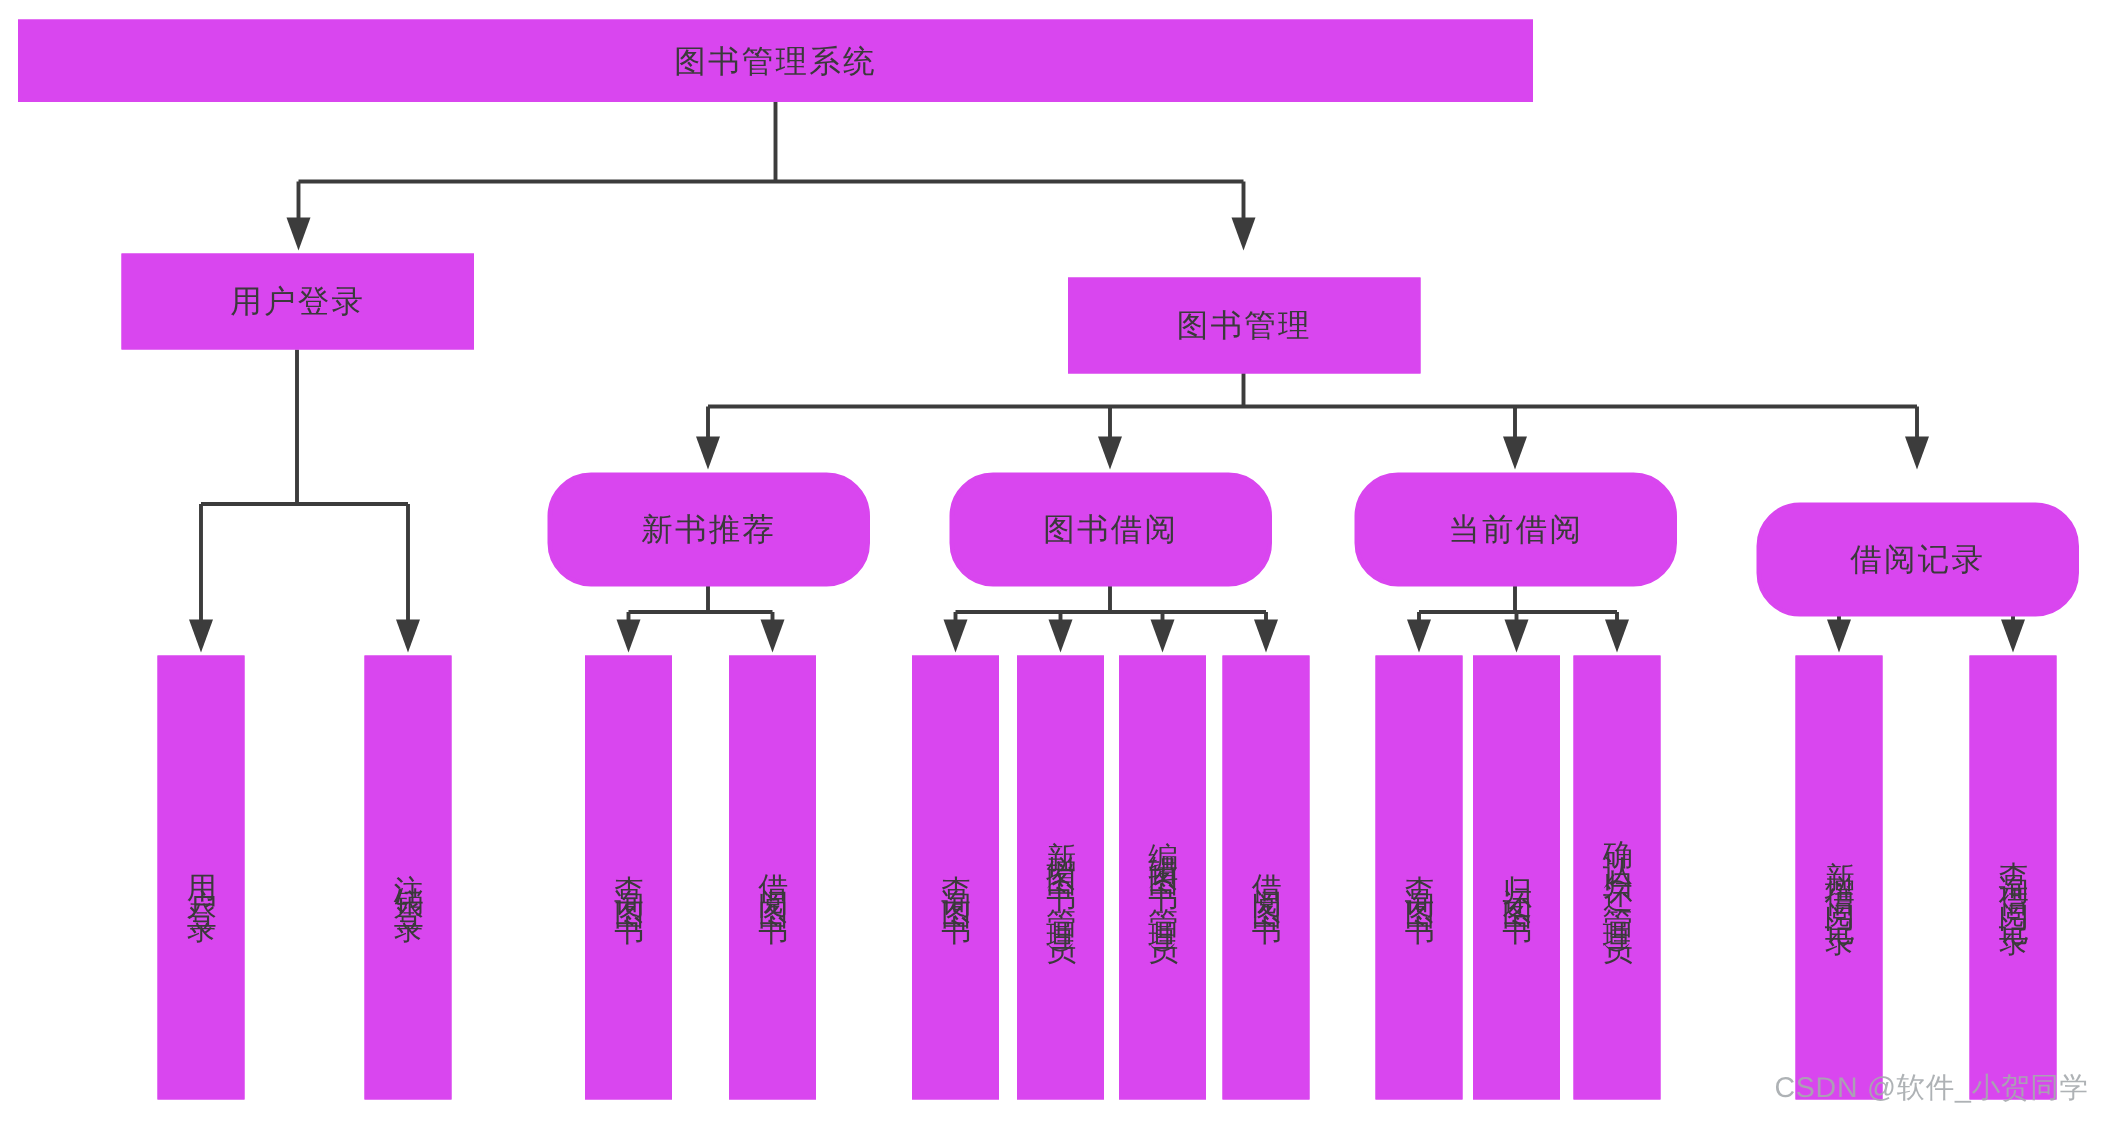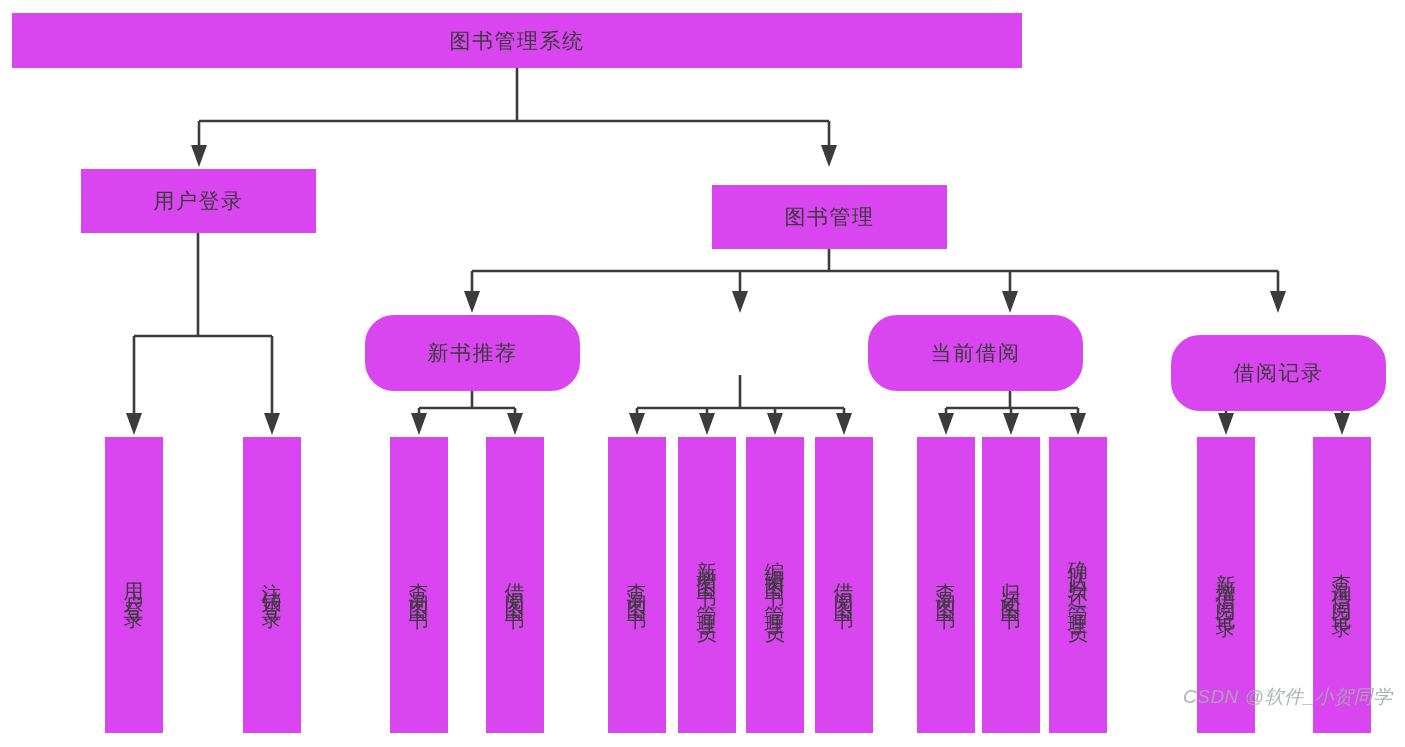--- a/index.html
+++ b/index.html
@@ -36,26 +36,25 @@
     text-orientation: mixed;
     font-size: 20px;
     line-height: 1;
     letter-spacing: 9px;
     white-space: nowrap;
     color: #3a3a3a;
   }
   .watermark {
     position: absolute;
     left: 1183px;
-    top: 684px;
+    top: 712px;
     font-size: 19px;
     letter-spacing: 0.5px;
     color: rgba(165, 170, 173, 0.9);
     white-space: nowrap;
-    font-style: italic;
   }
 </style>
 </head>
 <body>
 
 <div class="stage">
 
   <svg class="connectors" viewBox="0 0 1405 747" xmlns="http://www.w3.org/2000/svg">
     <g stroke="#3c3c3c" stroke-width="2.6" fill="none">
       <path d="M517,68 L517,121 M199,121 L829,121 M199,121 L199,152 M829,121 L829,152"></path>
@@ -96,21 +95,24 @@
   <div class="box l2-box h-box" style="left:81px;">
     <span>用户登录</span>
   </div>
   <div class="box l2-box h-box" style="left:712px;margin-top:16px;">
     <span>图书管理</span>
   </div>
 
   <div class="box l3-box h-box" style="left:365px;">
     <span>新书推荐</span>
   </div>
-  <div class="box l3-box h-box" style="left:868px;text-align:right;">
+  <div class="box l3-box h-box" style="left:633px;">
+    <span>图书借阅</span>
+  </div>
+  <div class="box l3-box h-box" style="left:903px;text-align:right;">
     <span>当前借阅</span>
   </div>
   <div class="box l3-box h-box" style="left:1171px;margin-top:20px;">
     <span>借阅记录</span>
   </div>
 
   <div class="box v-box" style="left:105px;">
     <span class="v-label">用户登录</span>
   </div>
   <div class="box v-box" style="left:243px;">

